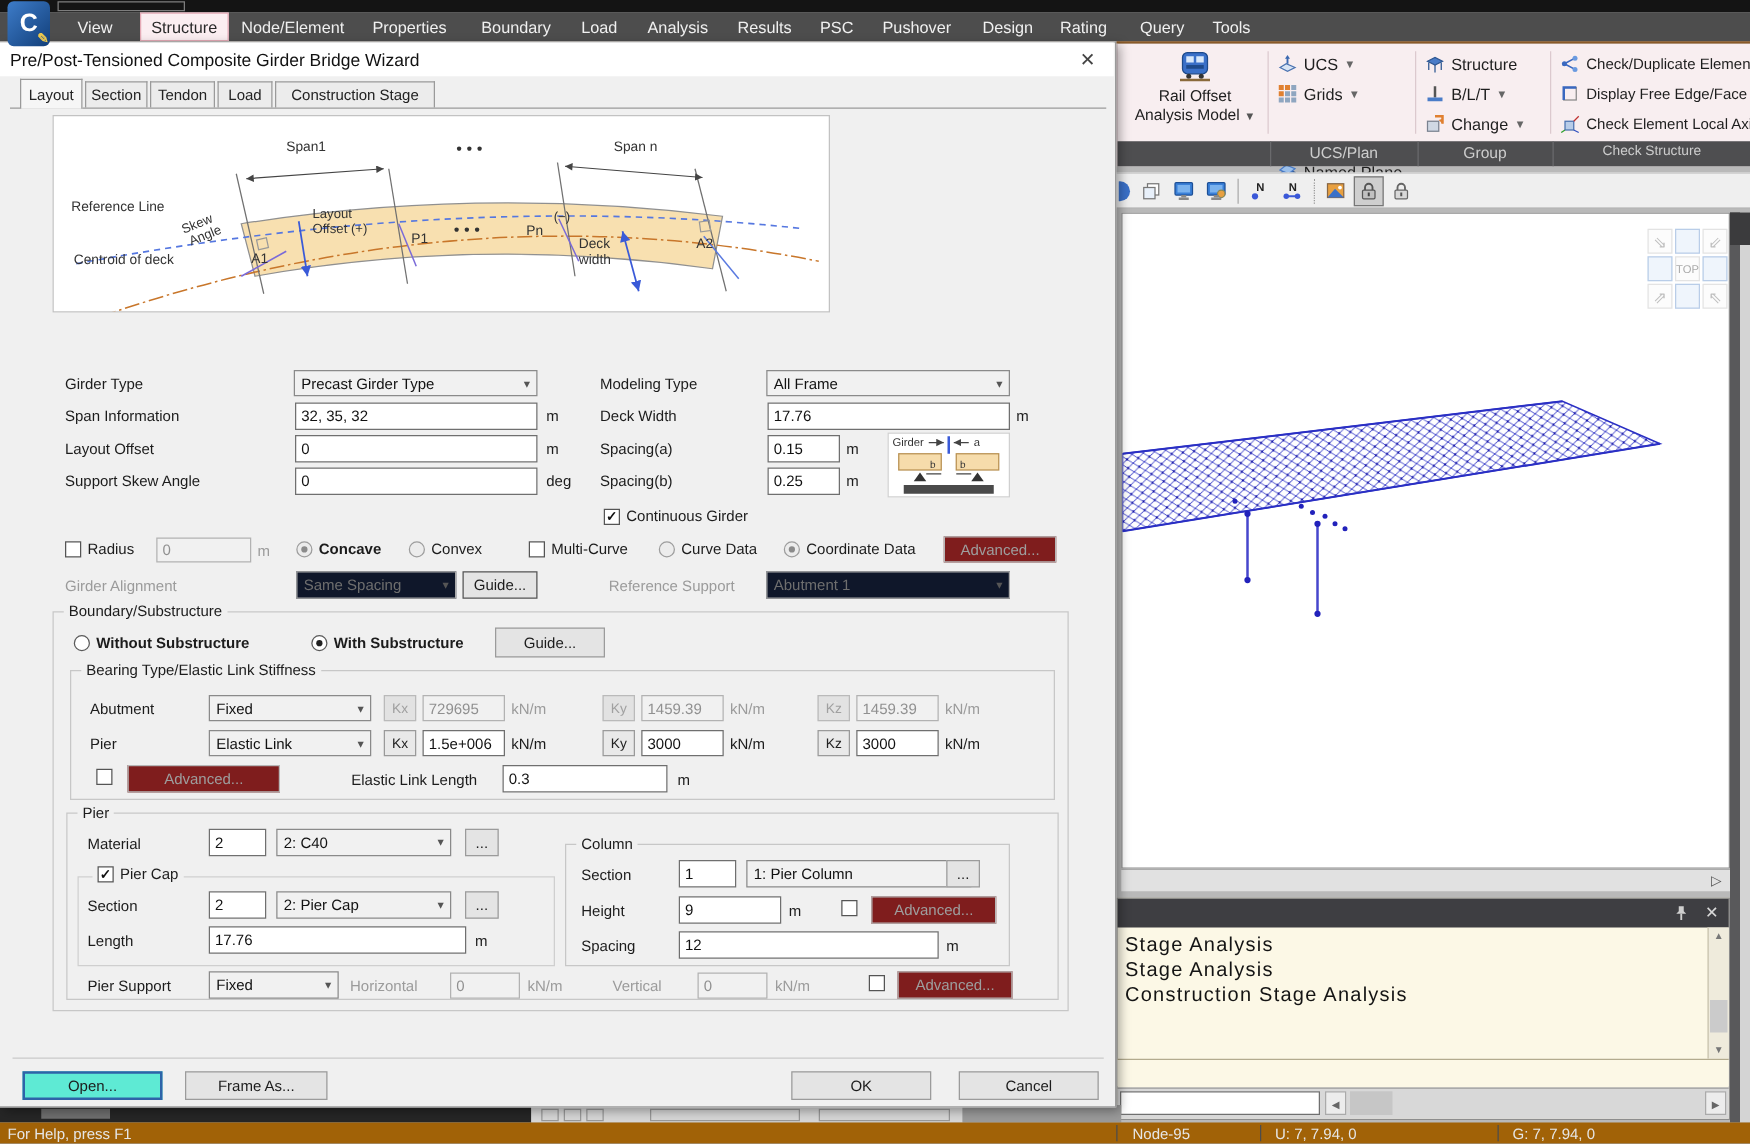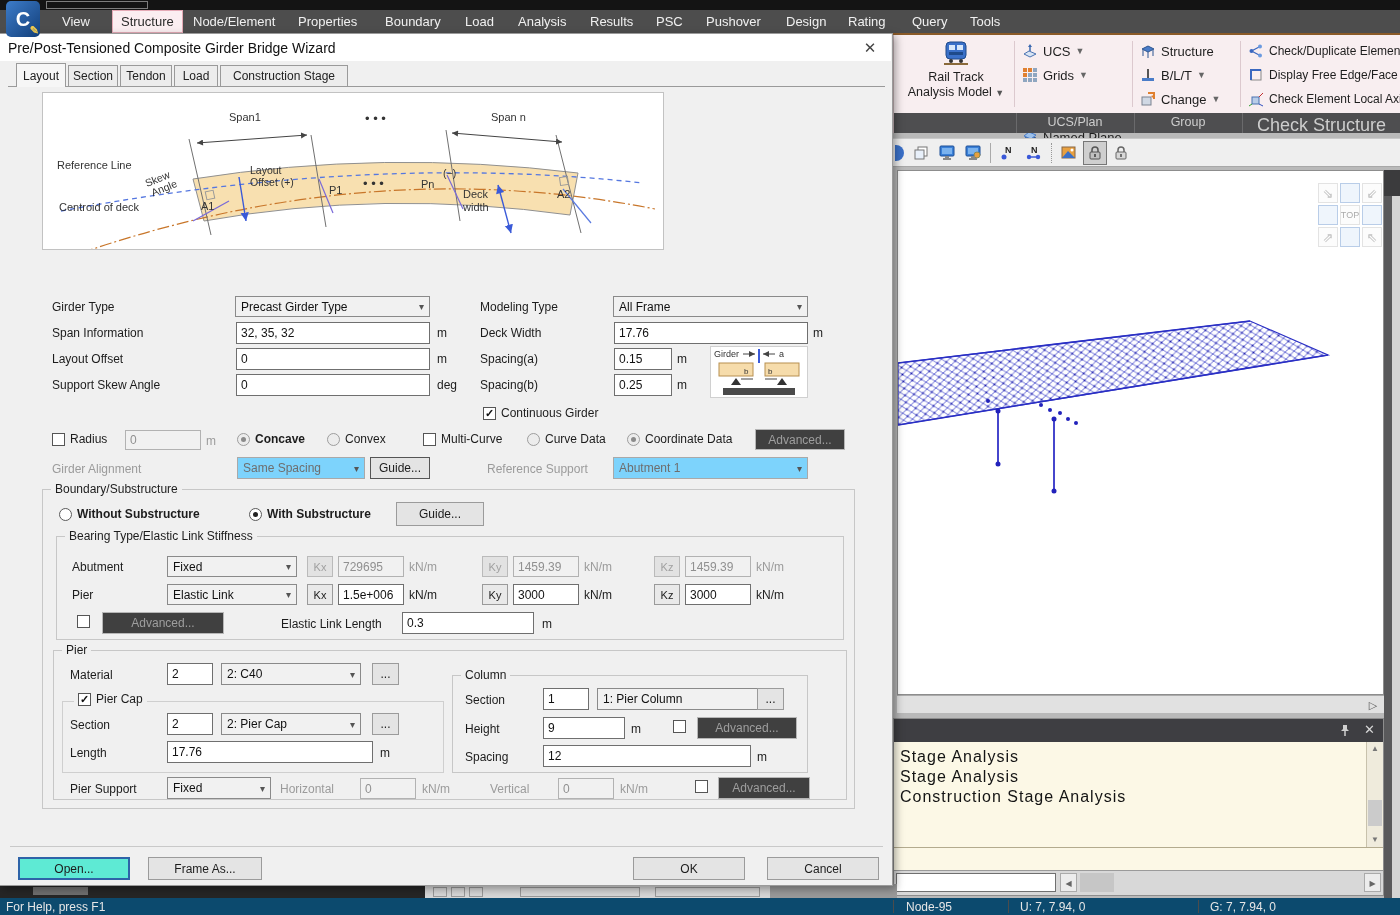--- a/index.html
+++ b/index.html
@@ -5,23 +5,23 @@
   html,body{margin:0;padding:0;background:#888;}
   *{box-sizing:border-box;font-family:"Liberation Sans",sans-serif;}
   #screen{position:relative;width:1400px;height:915px;background:#b9b9b9;overflow:hidden;}
   .a{position:absolute;}
   .lbl{position:absolute;font-size:12px;color:#1c1c1c;white-space:nowrap;}
   .lbl.gray{color:#9b9b9b;}
   .inp{position:absolute;border:1px solid #6f6f6f;background:#fff;font-size:12px;padding:0 4px;color:#111;}
   .inp.dis{background:#f1f1f1;color:#909090;border-color:#b2b2b2;}
   .combo{position:absolute;border:1px solid #8a8a8a;background:#f1f1f1;font-size:12px;color:#111;display:flex;align-items:center;justify-content:space-between;padding:0 5px;}
   .combo::after{content:"▾";font-size:10px;color:#555;margin-left:4px;}
-  .combo.dis{background:#7dd3fc;color:#6e6e6e;border-color:#a9a9a9;}
+  .combo.dis{background:#0f172a;color:#6e6e6e;border-color:#a9a9a9;}
   .btn{position:absolute;border:1px solid #9b9b9b;background:#e4e4e4;font-size:12px;color:#1c1c1c;display:flex;align-items:center;justify-content:center;}
-  .btn.dis{color:#9e9e9e;background:#404040;border-color:#b6b6b6;}
+  .btn.dis{color:#9e9e9e;background:#7f1d1d;border-color:#b6b6b6;}
   .btn.focus{border:2px solid #2e63a8;background:#5eead4;}
   .chk{position:absolute;display:flex;align-items:center;gap:5px;font-size:12px;color:#1c1c1c;white-space:nowrap;}
   .chk .box{width:13px;height:13px;border:1px solid #555;background:#fff;display:flex;align-items:center;justify-content:center;}
   .chk.on .box::after{content:"✓";font-size:11px;font-weight:bold;color:#111;}
   .radio{position:absolute;display:flex;align-items:center;gap:5px;font-size:12px;color:#1c1c1c;white-space:nowrap;}
   .radio .dot{width:13px;height:13px;border:1px solid #5a5a5a;border-radius:50%;background:#fff;position:relative;}
   .radio.sel .dot::after{content:"";position:absolute;left:3px;top:3px;width:5px;height:5px;border-radius:50%;background:#222;}
   .radio.dis .dot{border-color:#9d9d9d;background:#ececec;}
   .radio.dis.sel .dot::after{background:#8b8b8b;}
   .grp{position:absolute;border:1px solid #c7c7c7;}
@@ -74,21 +74,21 @@
     <div class="a" style="left:8px;top:3px;width:108px;height:73px;text-align:center;">
       <svg class="a" style="left:39px;top:2px" width="30" height="26" viewBox="0 0 30 26">
           <rect x="5" y="2" width="20" height="17" rx="4" fill="#3a70c8" stroke="#1e4a8a"></rect>
           <rect x="8" y="5" width="6" height="5" fill="#d8e8fa"></rect>
           <rect x="16" y="5" width="6" height="5" fill="#d8e8fa"></rect>
           <rect x="8" y="12" width="14" height="3" fill="#1e4a8a"></rect>
           <circle cx="10" cy="21" r="2" fill="#333"></circle>
           <circle cx="20" cy="21" r="2" fill="#333"></circle>
           <rect x="3" y="23" width="24" height="2" fill="#8a6a3a"></rect>
         </svg>
-      <div class="a" style="left:0;top:32px;width:108px;font-size:12.5px;color:#1e1e1e;">Rail Track</div>
+      <div class="a" style="left:0;top:32px;width:108px;font-size:12.5px;color:#1e1e1e;">Rail Offset</div>
       <div class="a" style="left:0;top:47px;width:108px;font-size:12.5px;color:#1e1e1e;"><span>Analysis Model</span> <span style="font-size:9px;color:#555">▼</span></div>
     </div>
     <div class="a" style="left:120px;top:6px;width:1px;height:66px;background:#dcc9ce;"></div>
 
     <div class="rib-item" style="left:128px;top:8px;">
       <svg width="16" height="16" viewBox="0 0 16 16">
           <path d="M2 11 L7 8 L14 11 L8 14 Z" fill="#d8e4f4" stroke="#4a72b0"></path>
           <line x1="8" y1="8" x2="8" y2="3" stroke="#3a68b0" stroke-width="1.5"></line>
           <path d="M6 4 L8 1 L10 4 Z" fill="#3a68b0"></path>
         </svg>
@@ -172,21 +172,21 @@
         </svg>
       <span>Check Element Local Axis</span>
     </div>
 
     <div class="a" style="left:0;top:78px;width:507px;height:20px;background:#4e4e50;">
       <div class="a" style="left:122px;top:0;width:1px;height:20px;background:#6a6a6c;"></div>
       <div class="a" style="left:240px;top:0;width:1px;height:20px;background:#6a6a6c;"></div>
       <div class="a" style="left:348px;top:0;width:1px;height:20px;background:#6a6a6c;"></div>
       <div class="a" style="left:124px;top:2px;width:114px;text-align:center;font-size:12.5px;color:#cdcdcd;">UCS/Plan</div>
       <div class="a" style="left:242px;top:2px;width:104px;text-align:center;font-size:12.5px;color:#cdcdcd;">Group</div>
-      <div class="a" style="left:350px;top:2px;width:155px;text-align:center;font-size:18px;color:#cdcdcd;">Check Structure</div>
+      <div class="a" style="left:350px;top:2px;width:155px;text-align:center;font-size:11px;color:#cdcdcd;">Check Structure</div>
     </div>
   </div>
 
   <div class="a" style="left:893px;top:138px;width:507px;height:29px;background:#efefef;border-top:1px solid #cacaca;border-bottom:1px solid #a8a8a8;display:flex;align-items:center;padding-left:2px;gap:2px;">
     <div class="tbi" style="width:12px;">
         <svg width="12" height="18" viewBox="0 0 12 18">
           <circle cx="1" cy="9" r="8" fill="#3a70c8"></circle>
         </svg>
       </div>
     <div class="tbi">
@@ -340,21 +340,21 @@
   </div>
   <div class="a" style="left:425px;top:884px;width:345px;height:14px;background:#d7d7d7;border-top:1px solid #9a9a9a;z-index:1;">
     <div class="a" style="left:8px;top:2px;width:14px;height:10px;border:1px solid #999;"></div>
     <div class="a" style="left:26px;top:2px;width:14px;height:10px;border:1px solid #999;"></div>
     <div class="a" style="left:44px;top:2px;width:14px;height:10px;border:1px solid #999;"></div>
     <div class="a" style="left:95px;top:2px;width:120px;height:10px;border:1px solid #999;"></div>
     <div class="a" style="left:230px;top:2px;width:105px;height:10px;border:1px solid #999;"></div>
   </div>
   <div class="a" style="left:770px;top:884px;width:127px;height:14px;background:#9a9a9a;z-index:1;"></div>
 
-  <div class="a" style="left:0;top:898px;width:1400px;height:17px;background:#0c4a6e;z-index:6;">
+  <div class="a" style="left:0;top:898px;width:1400px;height:17px;background:#a16207;z-index:6;">
     <span class="a" style="left:6px;top:2px;font-size:12px;color:#e6e6e6;">For Help, press F1</span>
     <div class="sbsep" style="left:893px;"></div>
     <span class="a" style="left:906px;top:2px;font-size:12px;color:#e6e6e6;">Node-95</span>
     <div class="sbsep" style="left:1008px;"></div>
     <span class="a" style="left:1020px;top:2px;font-size:12px;color:#e6e6e6;">U: 7, 7.94, 0</span>
     <div class="sbsep" style="left:1198px;"></div>
     <span class="a" style="left:1210px;top:2px;font-size:12px;color:#e6e6e6;">G: 7, 7.94, 0</span>
   </div>
 
   <div class="a" style="left:0;top:33px;width:893px;height:853px;background:#f0f0f0;border:1px solid #9a9a9a;border-left:none;box-shadow:3px 3px 8px rgba(0,0,0,.35);z-index:5;">

